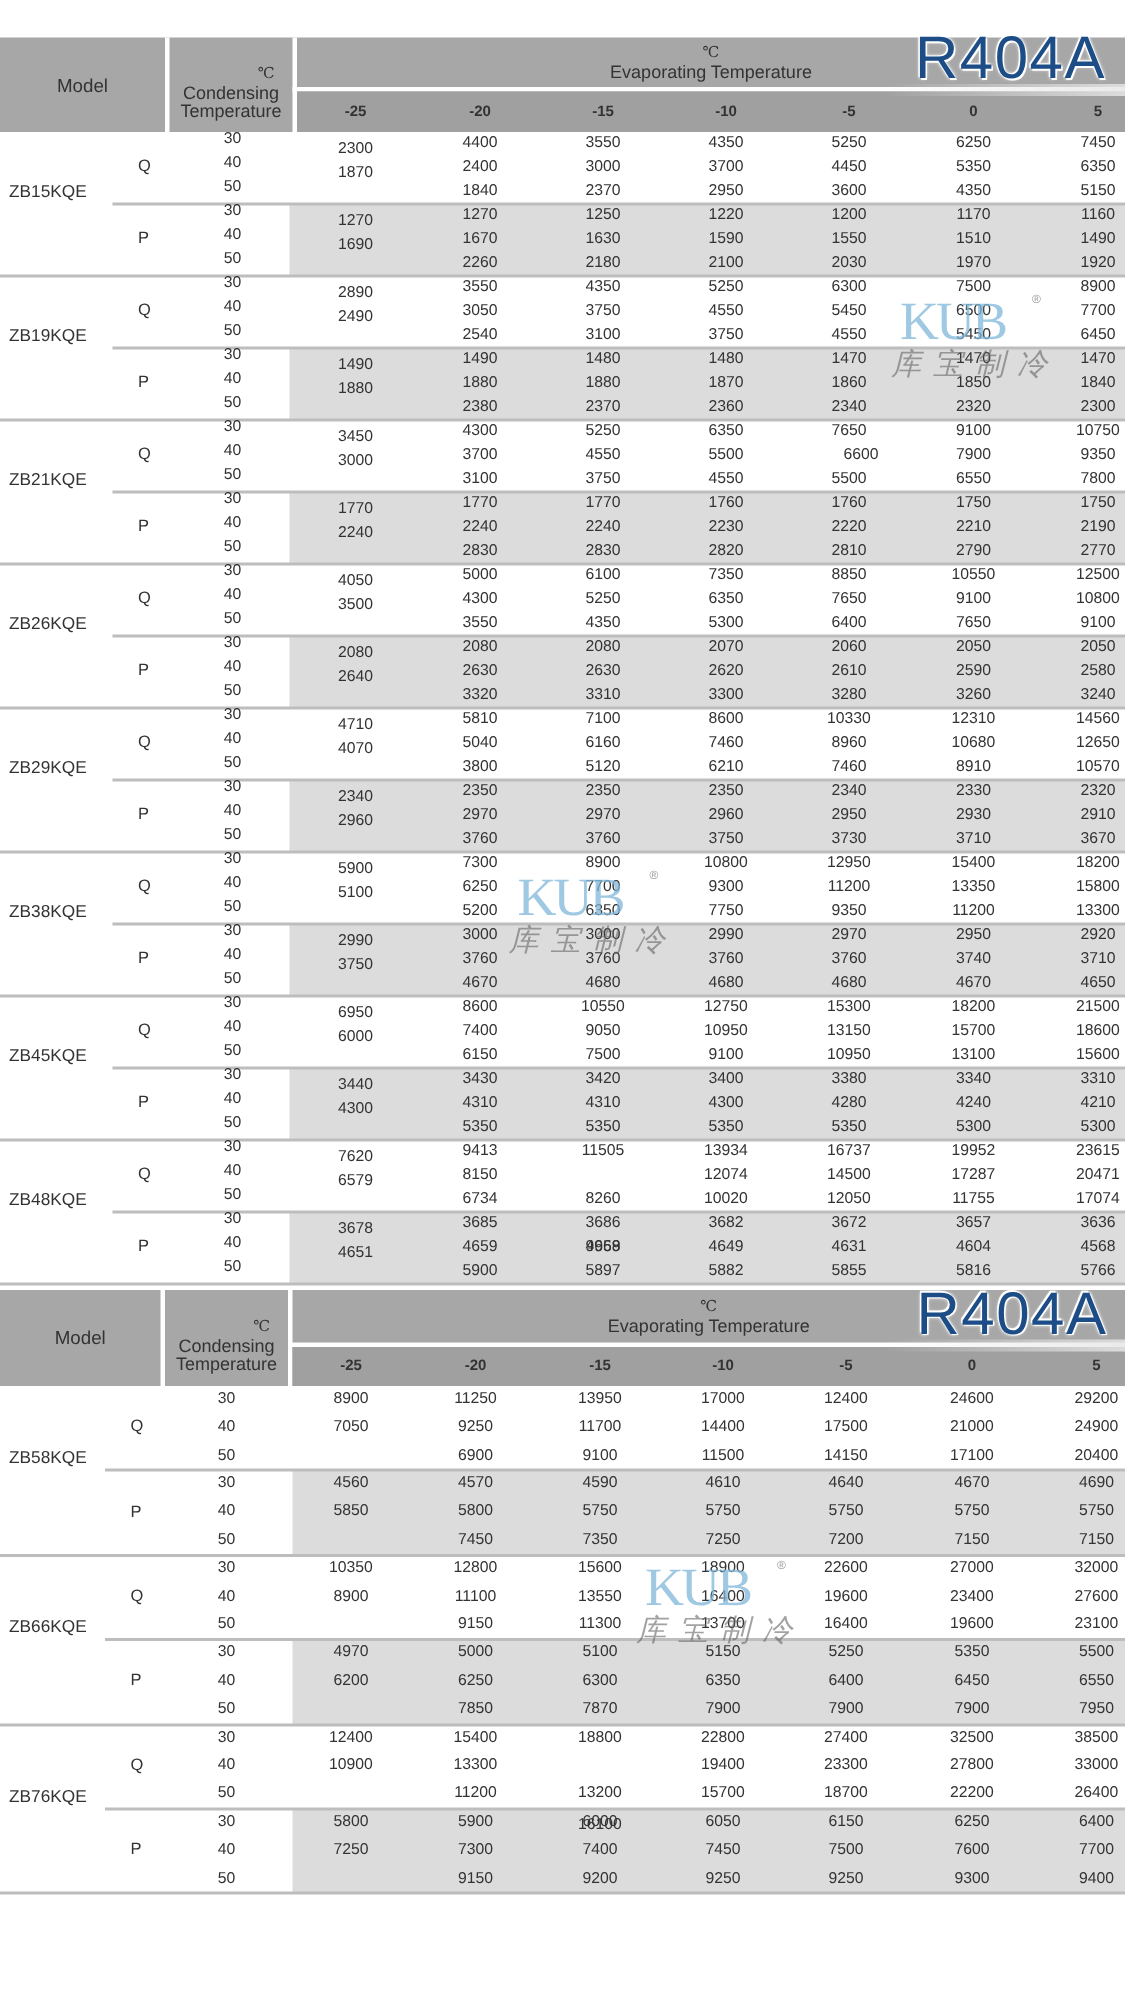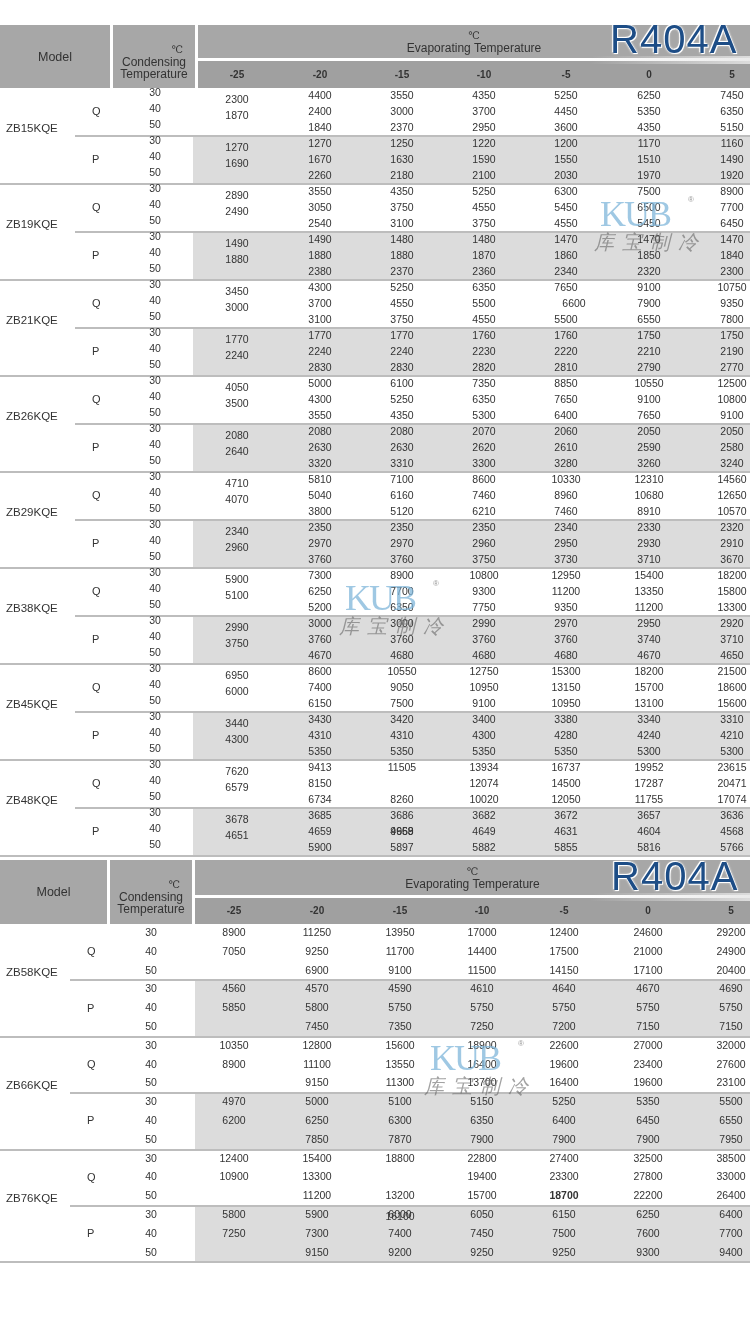--- a/index.html
+++ b/index.html
@@ -794,21 +794,21 @@
           <div class="cell" style="left:534px;width:60px;top:2px;">23300</div>
           <div class="cell" style="left:618px;width:60px;top:2px;">27800</div>
           <div class="cell" style="left:701px;width:60px;top:2px;">33000</div>
         </div>
         <div class="row" style="top:37.6px;height:18.8px;">
           <div class="cell" style="left:136px;width:30px;top:2px;">50</div>
           <div class="cell" style="left:204px;width:60px;top:2px;"></div>
           <div class="cell" style="left:287px;width:60px;top:2px;">11200</div>
           <div class="cell" style="left:370px;width:60px;top:2px;">13200</div>
           <div class="cell" style="left:452px;width:60px;top:2px;">15700</div>
-          <div class="cell" style="left:534px;width:60px;top:2px;font-weight:bold;">18700</div>
+          <div class="cell" style="left:534px;width:60px;top:2px;">18700</div>
           <div class="cell" style="left:618px;width:60px;top:2px;">22200</div>
           <div class="cell" style="left:701px;width:60px;top:2px;">26400</div>
         </div>
         <div class="row" style="top:56.400000000000006px;height:18.8px;">
           <div class="cell" style="left:136px;width:30px;top:2px;">30</div>
           <div class="cell" style="left:204px;width:60px;top:2px;">5800</div>
           <div class="cell" style="left:287px;width:60px;top:2px;">5900</div>
           <div class="cell" style="left:370px;width:60px;top:2px;">6000</div>
           <div class="cell" style="left:452px;width:60px;top:2px;">6050</div>
           <div class="cell" style="left:534px;width:60px;top:2px;">6150</div>

